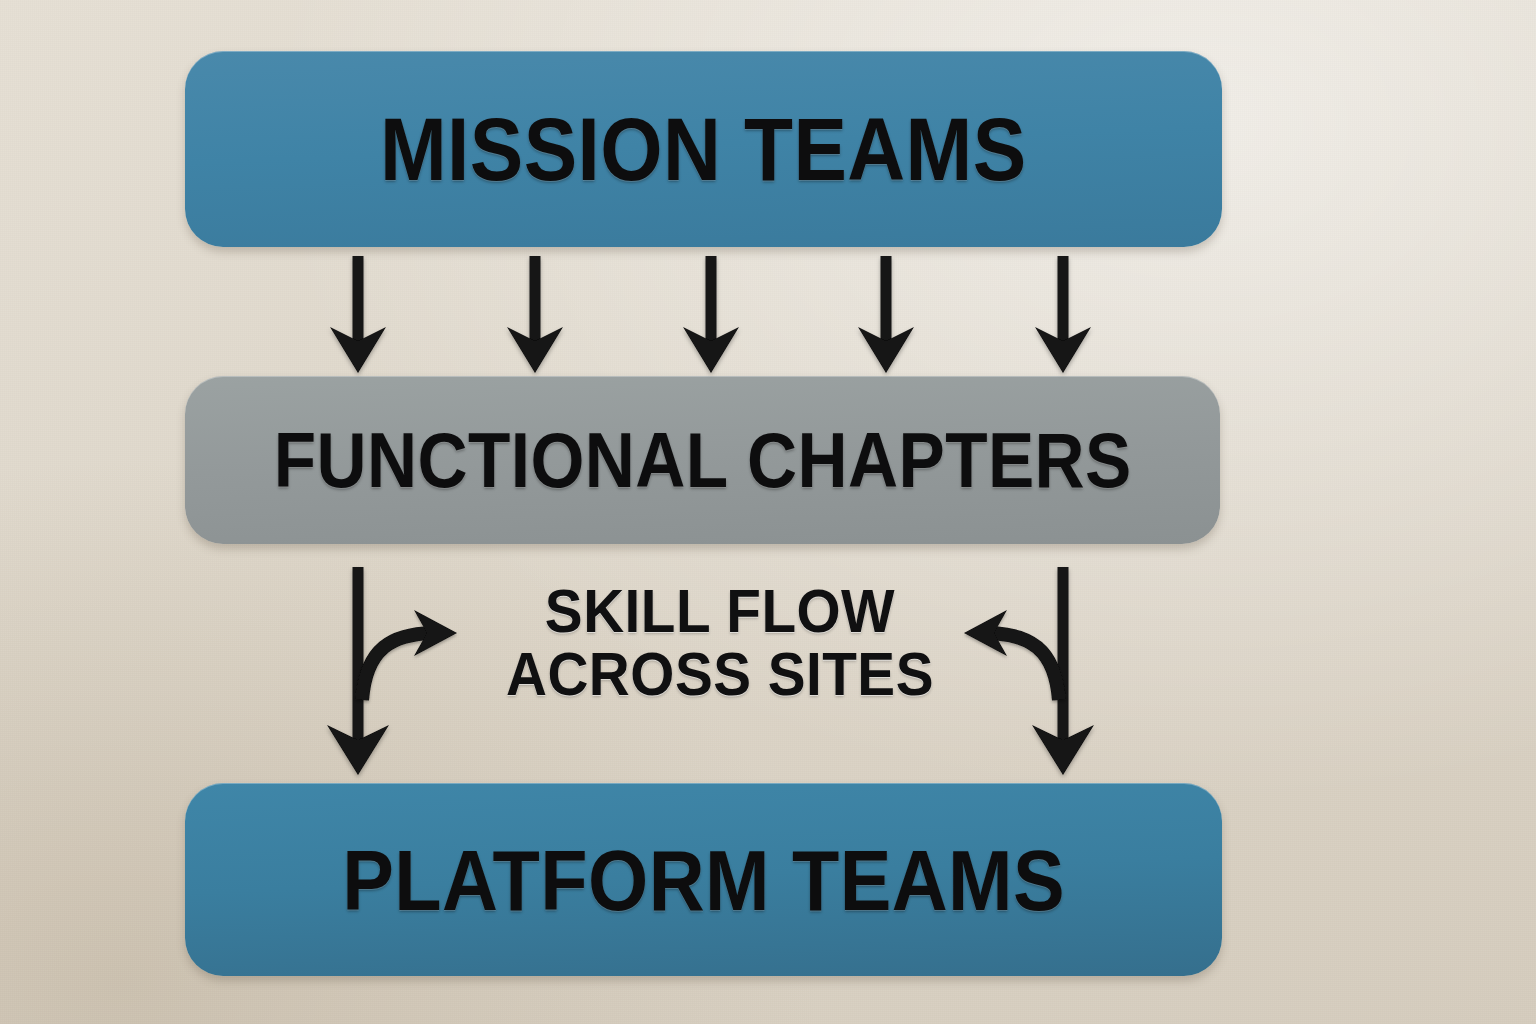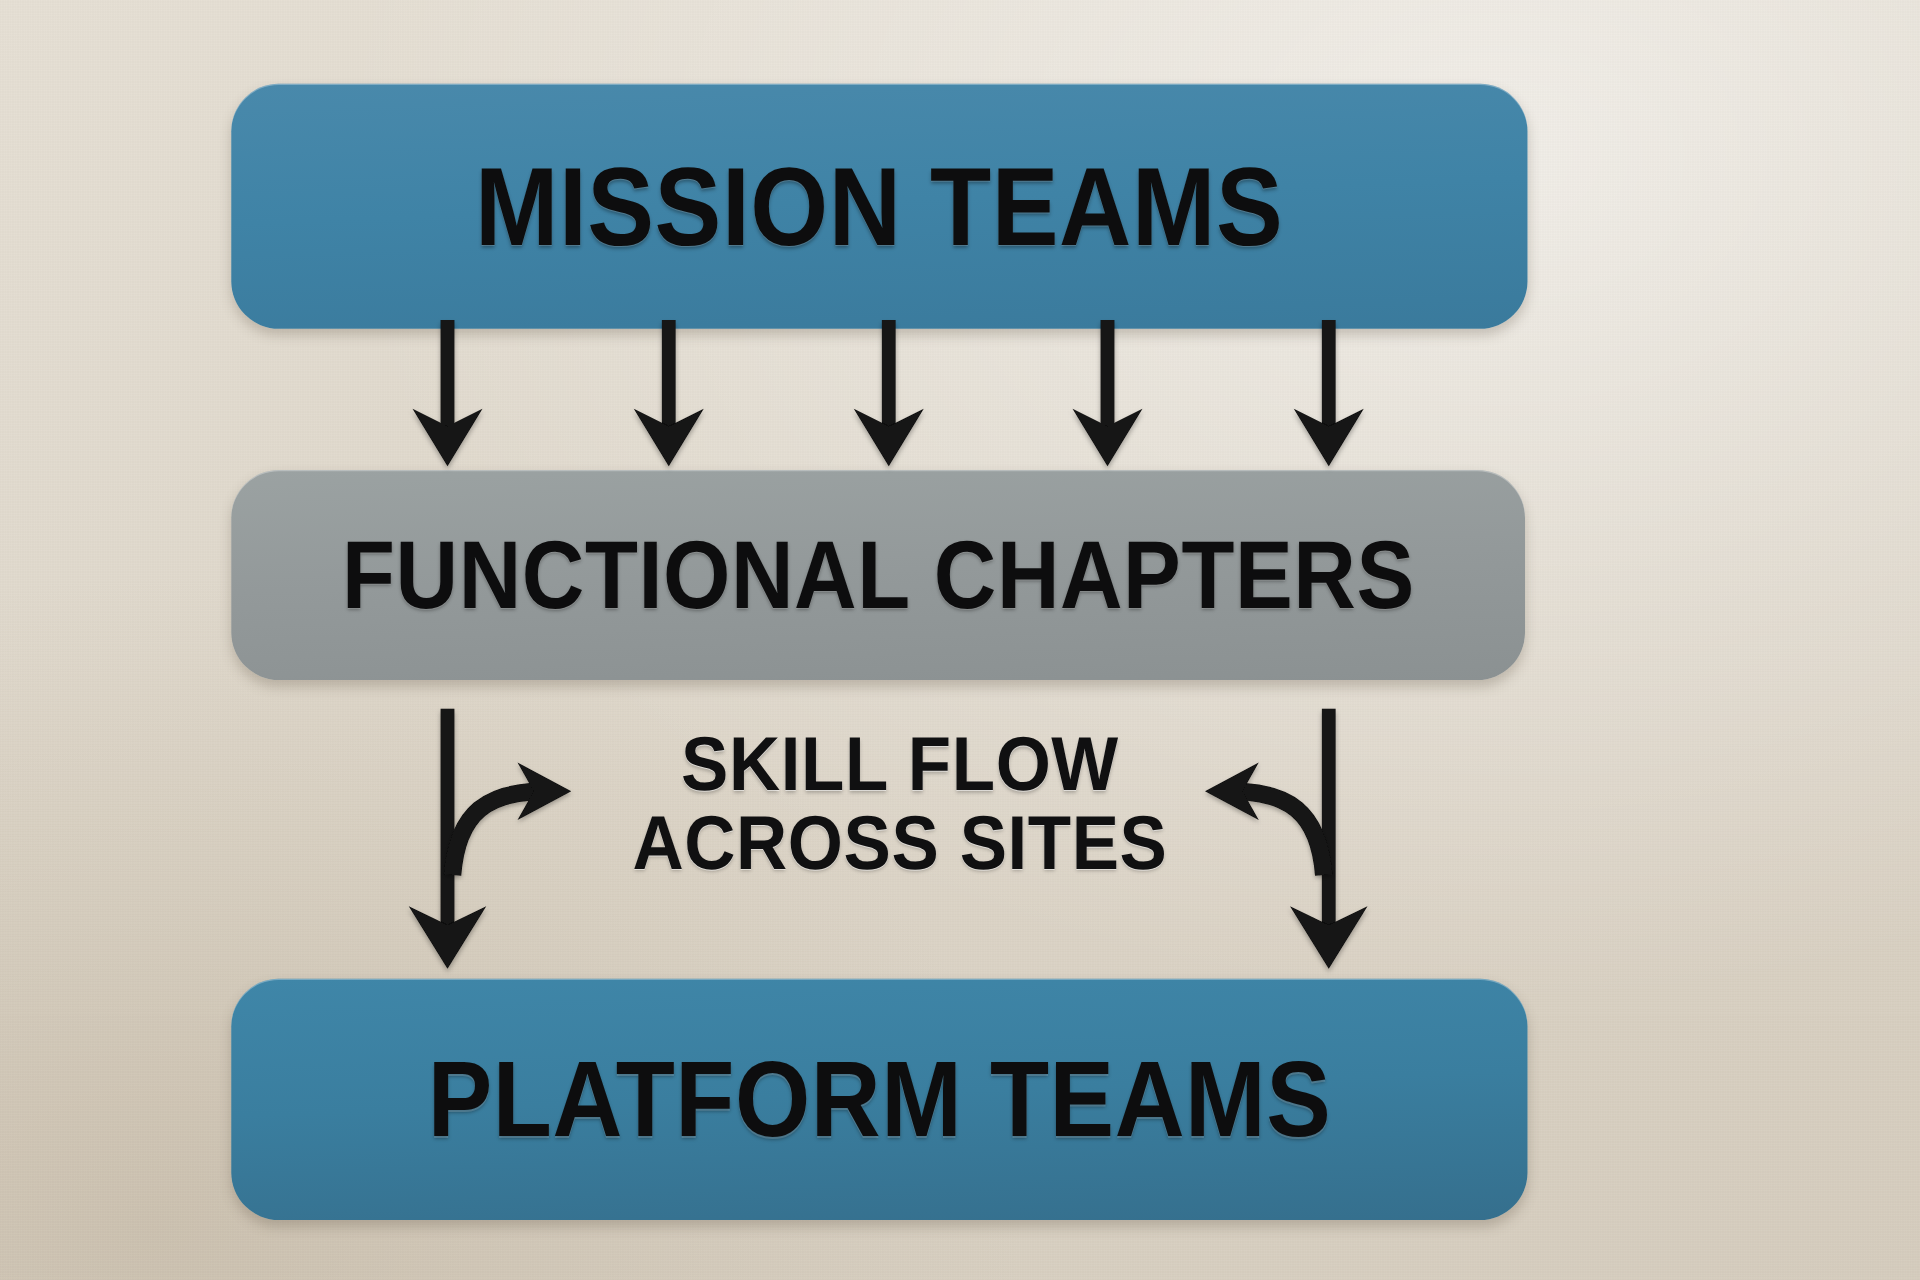--- a/index.html
+++ b/index.html
@@ -55,21 +55,20 @@
     text-shadow:
       0 1px 0 rgba(255,255,255,0.16),
       0 2px 3px rgba(0,0,0,0.30);
   }
 
   #node-mission {
     left: 185px; top: 51px;
     width: 1037px; height: 196px;
     background:
       linear-gradient(178deg, #4989ab 0%, #3f83a6 48%, #3a7a9c 100%);
-    margin-top: 16px;
   }
   #node-mission .node-label { font-size: 89px; }
 
   #node-chapters {
     left: 185px; top: 376px;
     width: 1035px; height: 168px;
     background:
       linear-gradient(178deg, #9ba2a2 0%, #93999a 48%, #8b9192 100%);
   }
   #node-chapters .node-label { font-size: 77px; }

